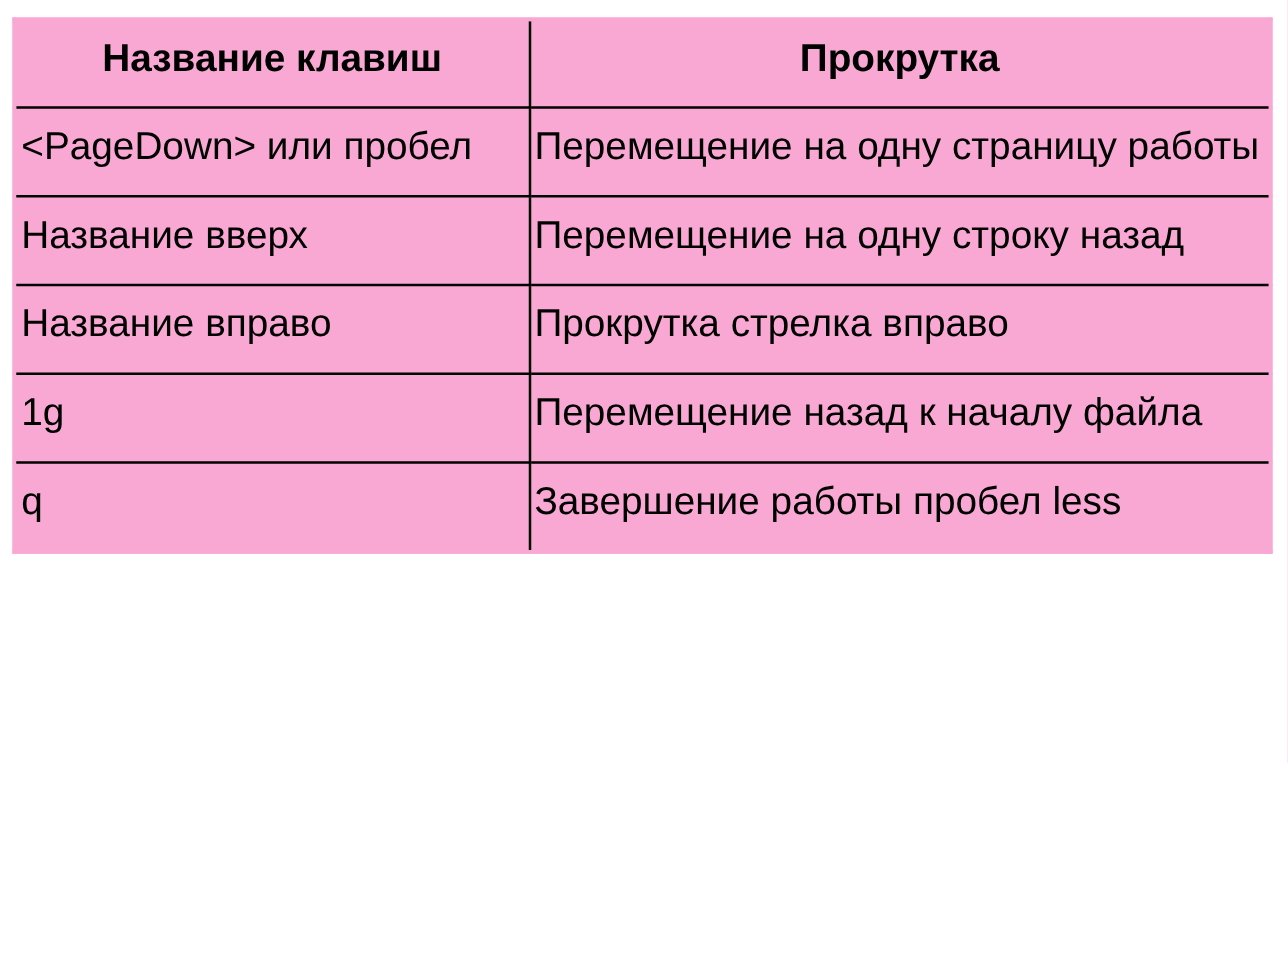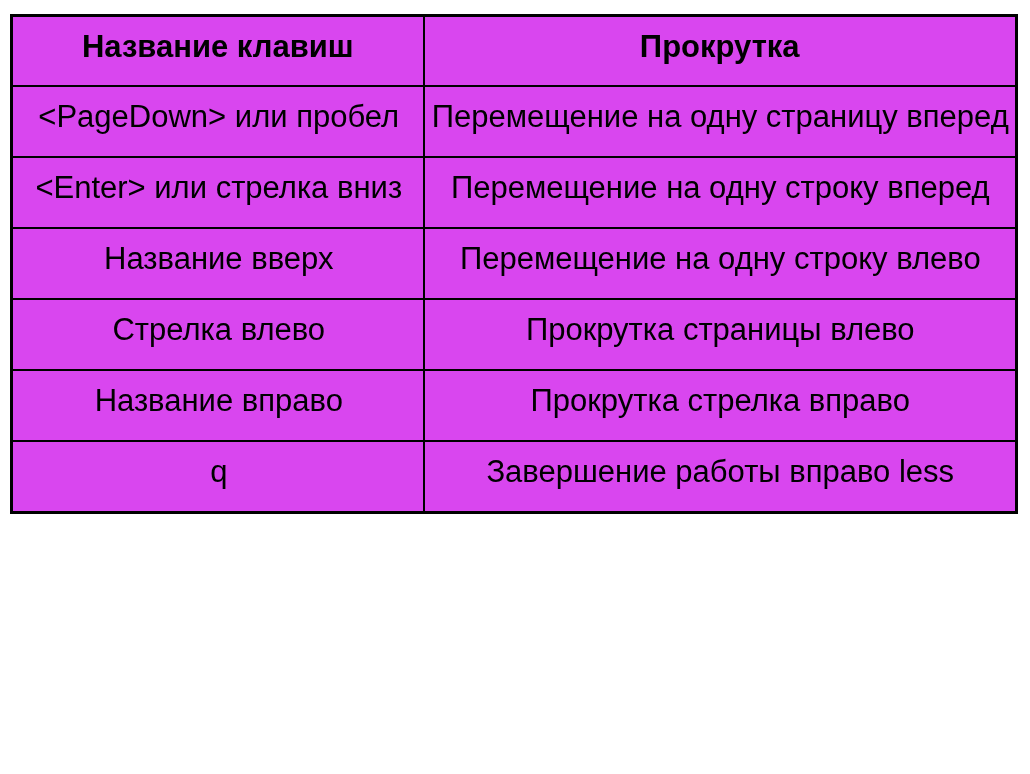--- a/index.html
+++ b/index.html
@@ -15,41 +15,41 @@
     color: #000000;
   }
   .table-wrap {
     position: absolute;
     left: 10px;
     top: 14px;
   }
   table.shortcuts {
     border-collapse: collapse;
     table-layout: fixed;
-    background: #d946ef;
-    border: 3px solid #000000;
+    background: #f9a8d4;
+    border: 3px solid #f9a8d4;
   }
   col.keys-col   { width: 412px; }
   col.action-col { width: 593px; }
   th, td {
     border: 2px solid #000000;
     vertical-align: top;
     font-size: 31px;
     line-height: 44px;
     overflow: hidden;
     word-wrap: break-word;
   }
   th {
     font-weight: bold;
     text-align: center;
     padding: 8px 4px 16px 4px;
   }
   td {
     font-weight: normal;
-    text-align: center;
+    text-align: left;
     padding: 8px 2px 17px 4px;
   }
   td.action-cell {
     padding-left: 3px;
     padding-right: 2px;
   }
 </style>
 </head>
 <body>
 
@@ -61,37 +61,33 @@
     </colgroup>
     <thead>
       <tr>
         <th>Название клавиш</th>
         <th>Прокрутка</th>
       </tr>
     </thead>
     <tbody>
         <tr>
           <td class="keys-cell">&lt;PageDown&gt; или пробел</td>
-          <td class="action-cell">Перемещение на одну страницу вперед</td>
-        </tr>
-        <tr>
-          <td class="keys-cell">&lt;Enter&gt; или стрелка вниз</td>
-          <td class="action-cell">Перемещение на одну строку вперед</td>
+          <td class="action-cell">Перемещение на одну страницу работы</td>
         </tr>
         <tr>
           <td class="keys-cell">Название вверх</td>
-          <td class="action-cell">Перемещение на одну строку влево</td>
-        </tr>
-        <tr>
-          <td class="keys-cell">Стрелка влево</td>
-          <td class="action-cell">Прокрутка страницы влево</td>
+          <td class="action-cell">Перемещение на одну строку назад</td>
         </tr>
         <tr>
           <td class="keys-cell">Название вправо</td>
           <td class="action-cell">Прокрутка стрелка вправо</td>
         </tr>
         <tr>
+          <td class="keys-cell">1g</td>
+          <td class="action-cell">Перемещение назад к началу файла</td>
+        </tr>
+        <tr>
           <td class="keys-cell">q</td>
-          <td class="action-cell">Завершение работы вправо less</td>
+          <td class="action-cell">Завершение работы пробел less</td>
         </tr>
       </tbody>
   </table>
 </div>
 
 </body></html>

